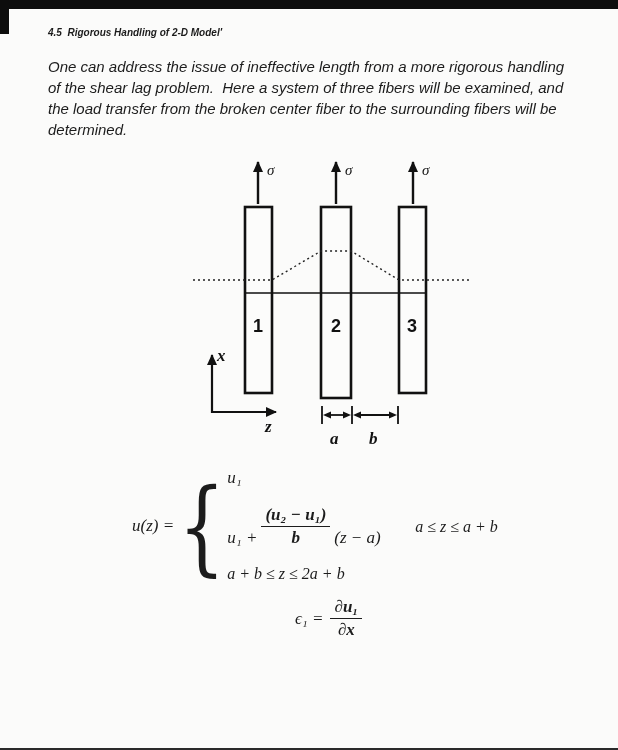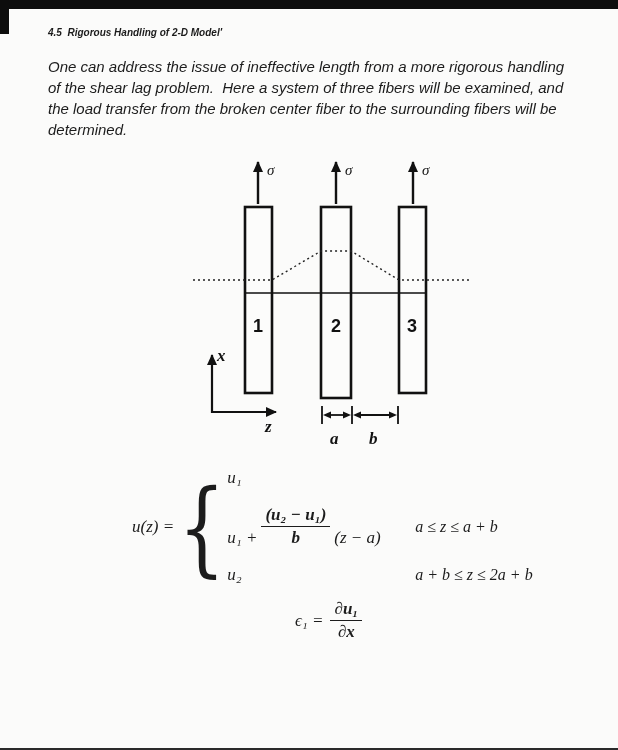--- a/index.html
+++ b/index.html
@@ -150,21 +150,20 @@
           <span>u₁ +</span>
           <span class="frac">
             <span class="num">(u₂ − u₁)</span>
             <span class="den">b</span>
           </span>
           <span>(z − a)</span>
         </span>
         <span class="math case-cond">a ≤ z ≤ a + b</span>
       </div>
       <div class="case-row">
-        <span class="math case-expr">u₂</span>
         <span class="math case-cond">a + b ≤ z ≤ 2a + b</span>
       </div>
     </div>
   </div>
 
 
   <div class="strain-eq">
     <span class="math">ϵ₁ =</span>
     <span class="frac math">
       <span class="num">∂u₁</span>

